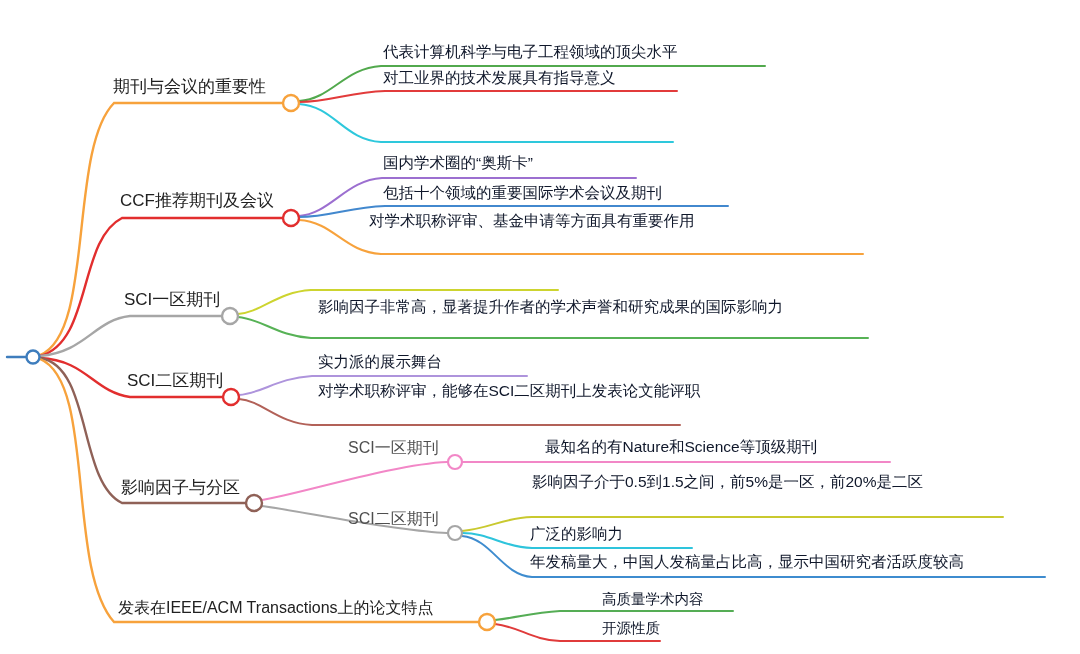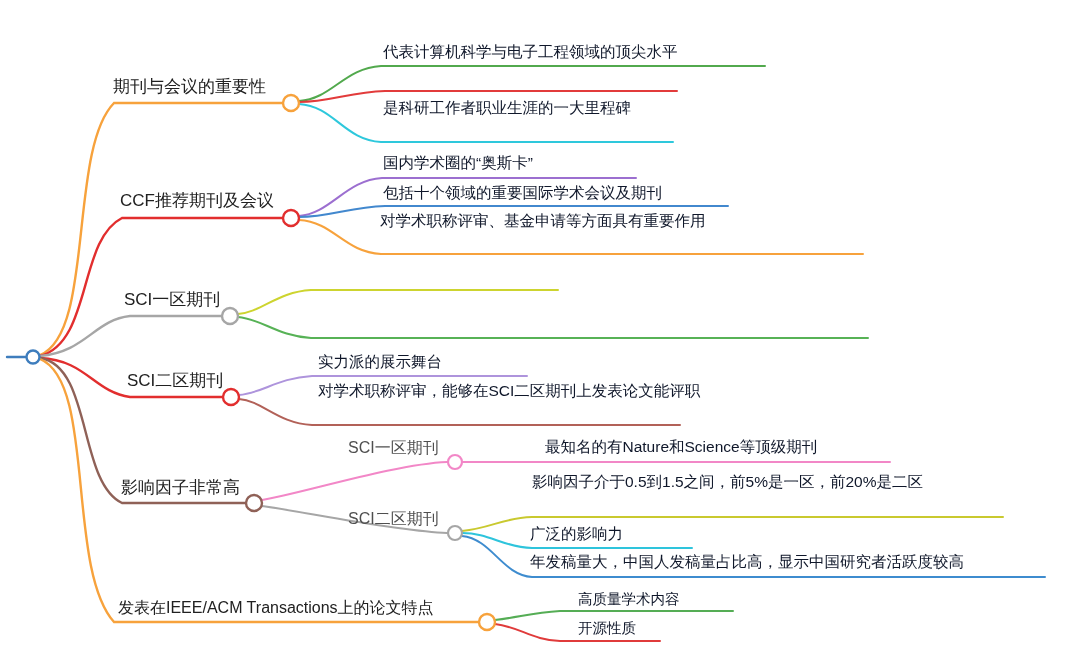--- a/index.html
+++ b/index.html
@@ -20,21 +20,21 @@
   .topic{
     font-weight:normal;
     font-size:17px;
     color:#212121;
   }
   .topic.small{font-size:16px;}
   .leaf{
     font-size:15.5px;
     color:#0f172a;
   }
-  .leaf.small{font-size:14.5px;}
+  .leaf.small{font-size:14.5px;margin-left:24px;}
   .subtopic{
     font-size:16px;
     color:#4f4f4f;
   }
 </style>
 </head>
 <body>
 
 <div id="canvas">
 
@@ -80,34 +80,35 @@
       <circle cx="231" cy="397" r="8" fill="#fff" stroke="#E22E2E" stroke-width="2.4"></circle>
       <circle cx="254" cy="503" r="8" fill="#fff" stroke="#8F6157" stroke-width="2.4"></circle>
       <circle cx="455" cy="462" r="7" fill="#fff" stroke="#F287C7" stroke-width="2.2"></circle>
       <circle cx="455" cy="533" r="7" fill="#fff" stroke="#A6A6A6" stroke-width="2.2"></circle>
       <circle cx="487" cy="622" r="8" fill="#fff" stroke="#F7A23C" stroke-width="2.4"></circle>
     </g>
   </svg>
 
   <div class="lbl topic" style="left:113px;top:77px">期刊与会议的重要性</div>
   <div class="lbl leaf" style="left:383px;top:42px">代表计算机科学与电子工程领域的顶尖水平</div>
-  <div class="lbl leaf" style="left:383px;top:98px">是科研工作者职业生涯的一大里程碑</div>
+  <div class="lbl leaf" style="left:383px;top:68px">对工业界的技术发展具有指导意义</div>
 
   <div class="lbl topic" style="left:120px;top:191px">CCF推荐期刊及会议</div>
   <div class="lbl leaf" style="left:383px;top:153px">国内学术圈的“奥斯卡”</div>
   <div class="lbl leaf" style="left:383px;top:183px">包括十个领域的重要国际学术会议及期刊</div>
-  <div class="lbl leaf" style="left:380px;top:211px">对学术职称评审、基金申请等方面具有重要作用</div>
+  <div class="lbl leaf" style="left:369px;top:211px">对学术职称评审、基金申请等方面具有重要作用</div>
 
   <div class="lbl topic" style="left:124px;top:290px">SCI一区期刊</div>
+  <div class="lbl leaf" style="left:318px;top:297px">影响因子非常高，显著提升作者的学术声誉和研究成果的国际影响力</div>
 
   <div class="lbl topic" style="left:127px;top:371px">SCI二区期刊</div>
   <div class="lbl leaf" style="left:318px;top:352px">实力派的展示舞台</div>
   <div class="lbl leaf" style="left:318px;top:381px">对学术职称评审，能够在SCI二区期刊上发表论文能评职</div>
 
-  <div class="lbl topic" style="left:121px;top:478px">影响因子非常高</div>
+  <div class="lbl topic" style="left:121px;top:478px">影响因子与分区</div>
   <div class="lbl subtopic" style="left:348px;top:438px">SCI一区期刊</div>
   <div class="lbl leaf" style="left:545px;top:437px">最知名的有Nature和Science等顶级期刊</div>
   <div class="lbl leaf" style="left:532px;top:472px">影响因子介于0.5到1.5之间，前5%是一区，前20%是二区</div>
   <div class="lbl subtopic" style="left:348px;top:509px">SCI二区期刊</div>
   <div class="lbl leaf" style="left:530px;top:524px">广泛的影响力</div>
   <div class="lbl leaf" style="left:530px;top:552px">年发稿量大，中国人发稿量占比高，显示中国研究者活跃度较高</div>
 
   <div class="lbl topic small" style="left:118px;top:598px">发表在IEEE/ACM Transactions上的论文特点</div>
   <div class="lbl leaf small" style="left:578px;top:589px">高质量学术内容</div>
   <div class="lbl leaf small" style="left:578px;top:618px">开源性质</div>

